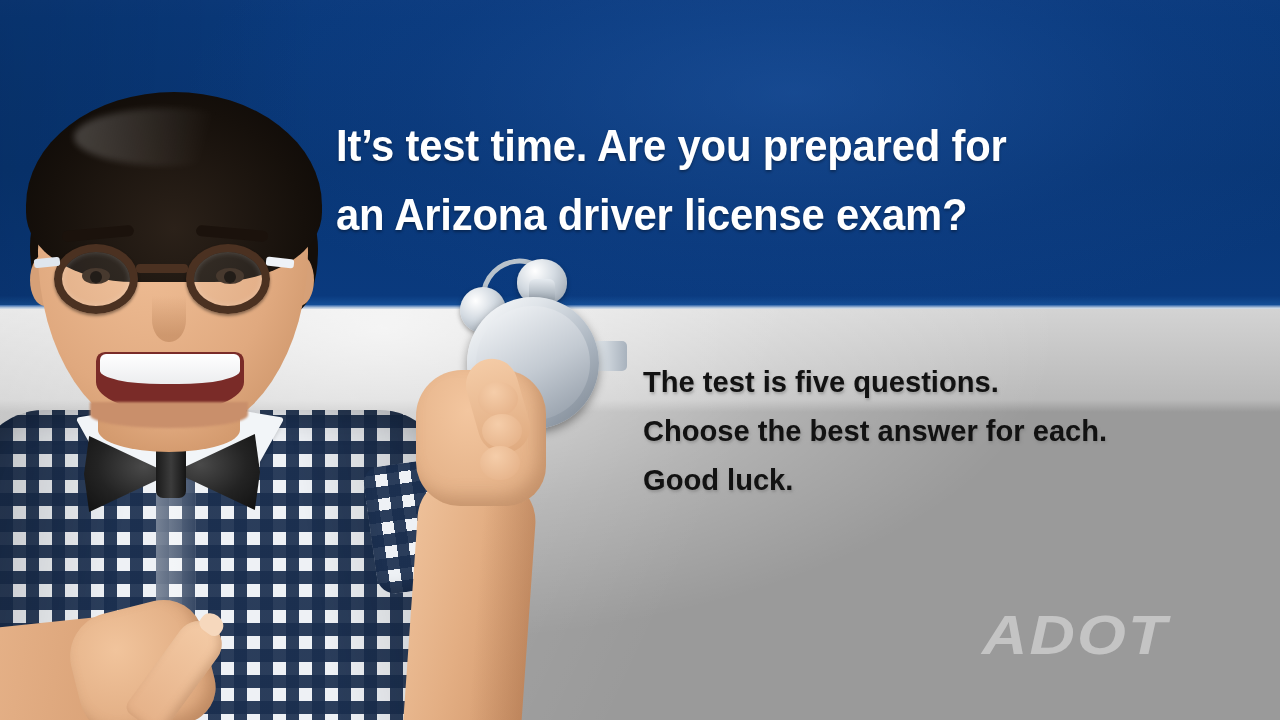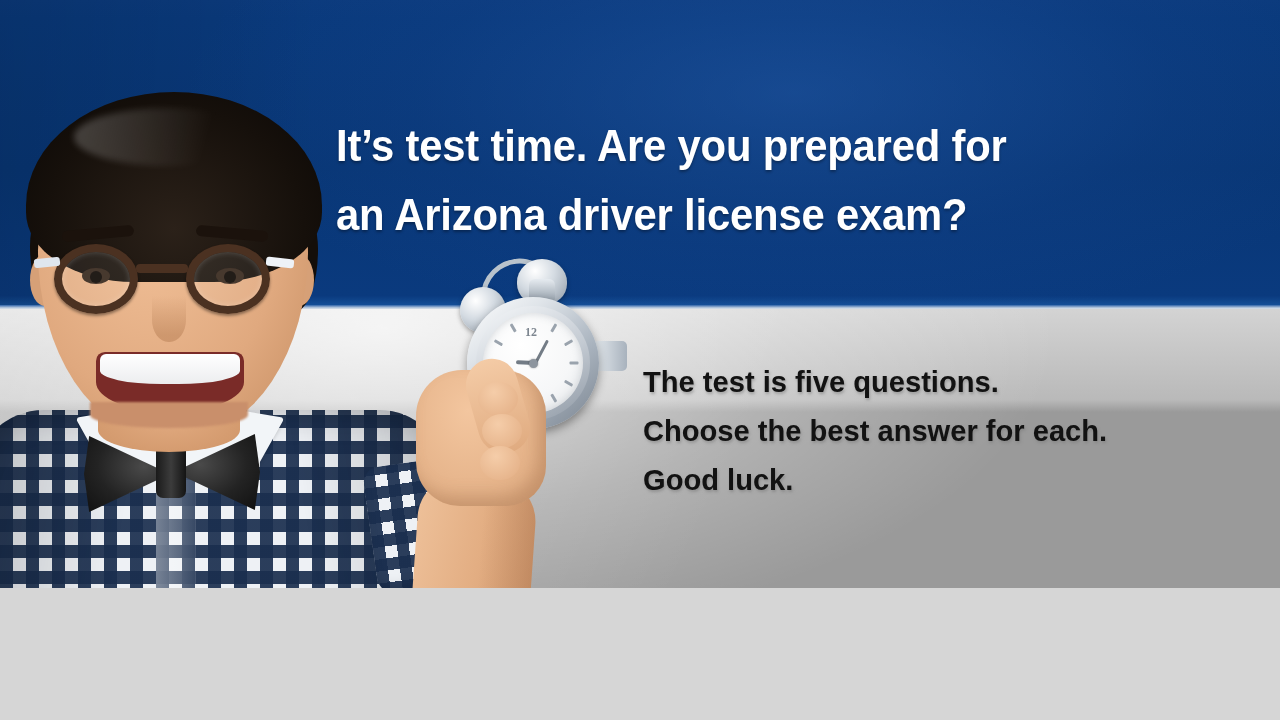--- a/index.html
+++ b/index.html
@@ -5,21 +5,21 @@
 <style>
   * { margin:0; padding:0; box-sizing:border-box; }
   html, body {
     width:1280px; height:720px; overflow:hidden;
     font-family:"Liberation Sans", sans-serif;
     background:#d6d6d6;
   }
 
   #slide {
     position:relative;
-    width:1280px; height:588px;
+    width:1280px; height:720px;
     overflow:hidden;
   }
 
   
   .bg-lower {
     position:absolute; left:0; top:0; width:1280px; height:720px;
     background:
       linear-gradient(to bottom,
         #f3f3f3 0px, #eeeeee 90px, #e3e3e3 220px,
         #d3d3d3 310px, #b9b9b9 400px, #9a9a9a 412px);
@@ -429,37 +429,20 @@
 
   <div class="clock">
     <div class="bell-arch"></div>
     <div class="bell-l"></div>
     <div class="bell-r"></div>
     <div class="bell-cap"></div>
     <div class="foot-l"></div>
     <div class="winder"></div>
     <div class="case"></div>
     <div class="bezel"></div>
-    <div class="dial">
-      <div class="numeral num12">12</div>
-      <div class="numeral num6">6</div>
-      <div class="hand-hour"></div>
-      <div class="hand-min"></div>
-      <div class="hub"></div>
-    <div class="tick" style="transform: rotate(30deg);"></div>
-        <div class="tick" style="transform: rotate(60deg);"></div>
-        <div class="tick" style="transform: rotate(90deg);"></div>
-        <div class="tick" style="transform: rotate(120deg);"></div>
-        <div class="tick" style="transform: rotate(150deg);"></div>
-        <div class="tick" style="transform: rotate(210deg);"></div>
-        <div class="tick" style="transform: rotate(240deg);"></div>
-        <div class="tick" style="transform: rotate(270deg);"></div>
-        <div class="tick" style="transform: rotate(300deg);"></div>
-        <div class="tick" style="transform: rotate(330deg);"></div>
-      </div>
   </div>
 
   <div class="person" style="pointer-events:none;">
     <div class="hand-hold"></div>
     <div class="thumb"></div>
     <div class="knuckle" style="left:500px; top:324px;"></div>
     <div class="knuckle" style="left:504px; top:356px;"></div>
     <div class="knuckle" style="left:502px; top:388px;"></div>
   </div>
 

